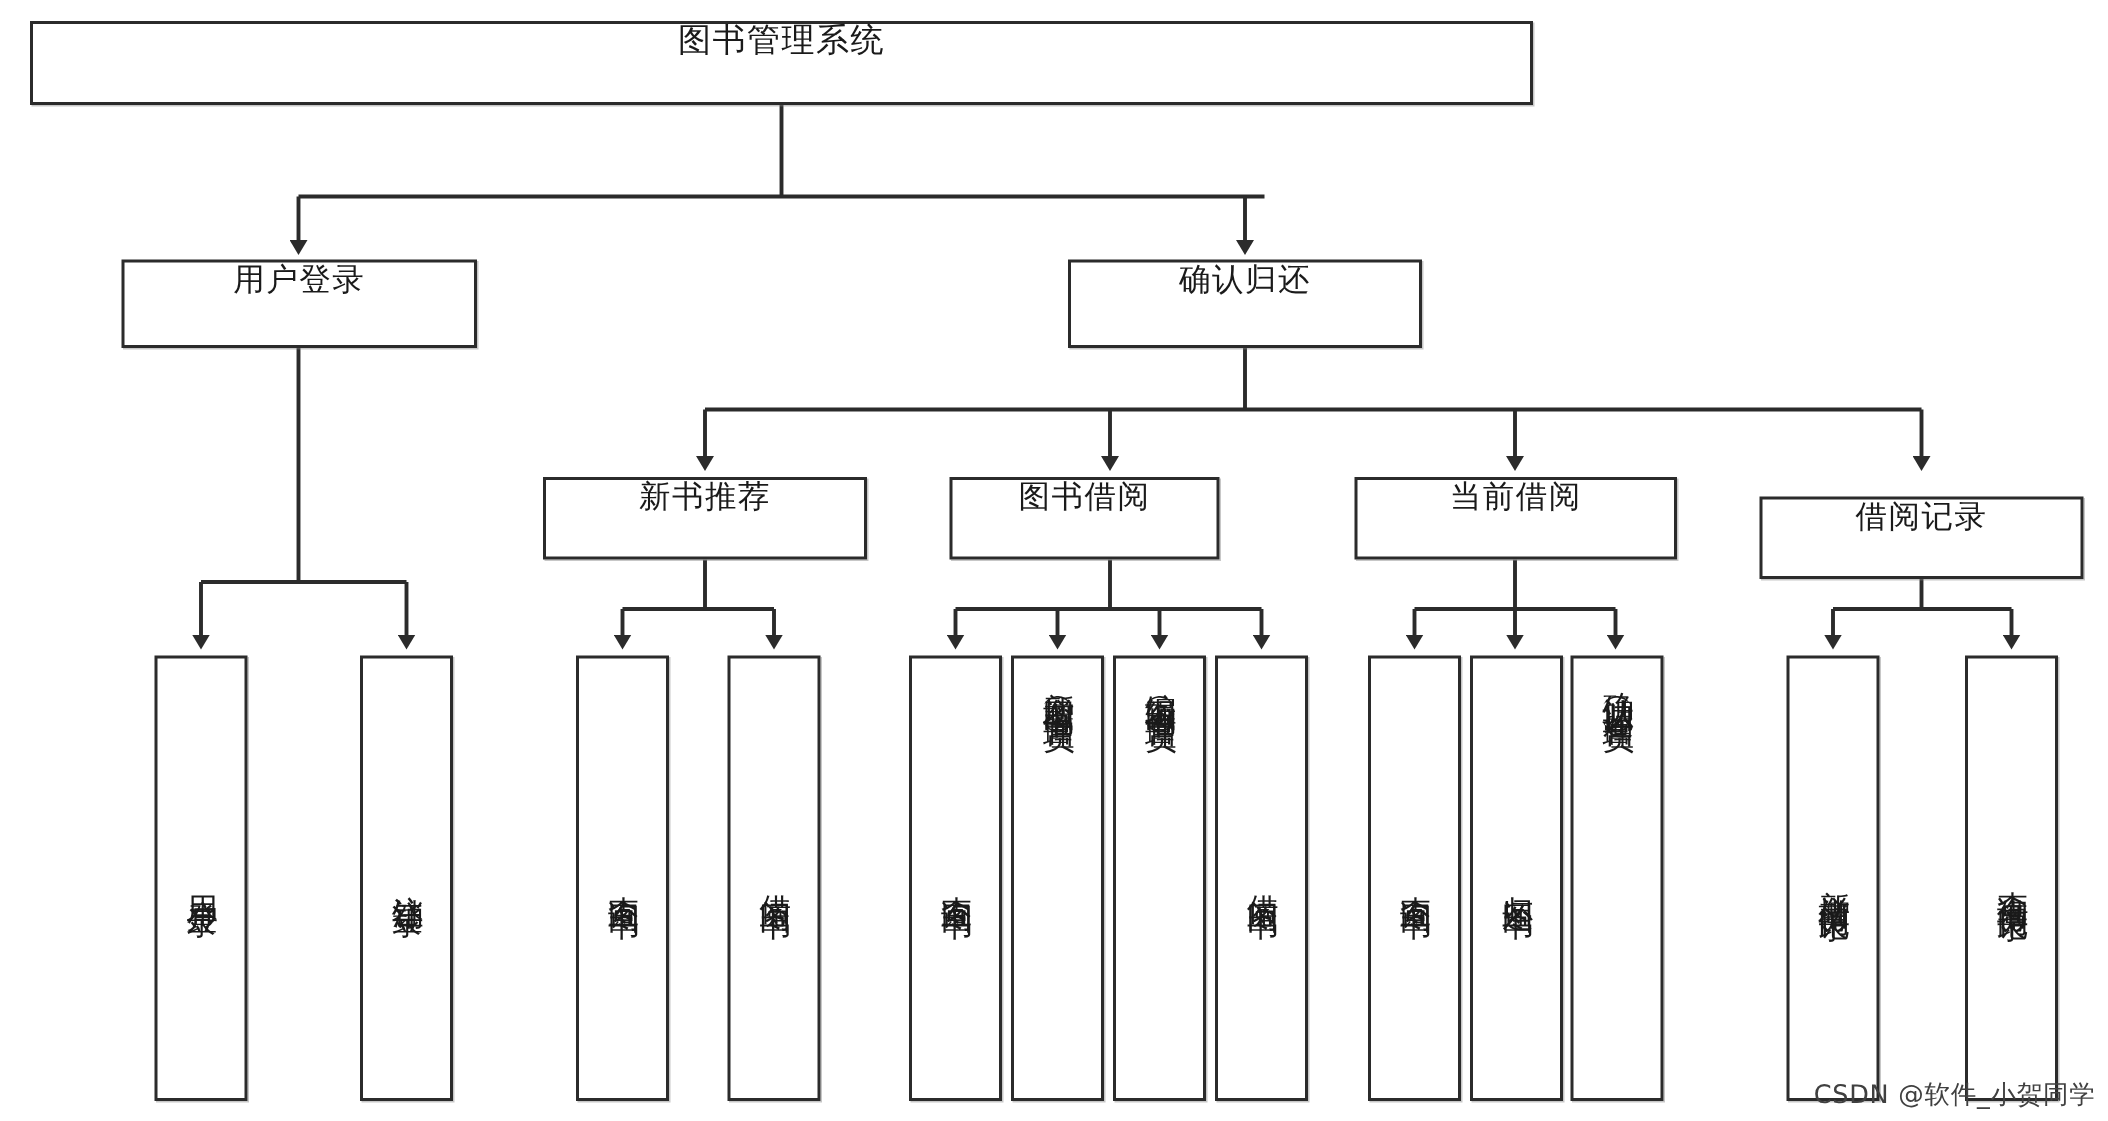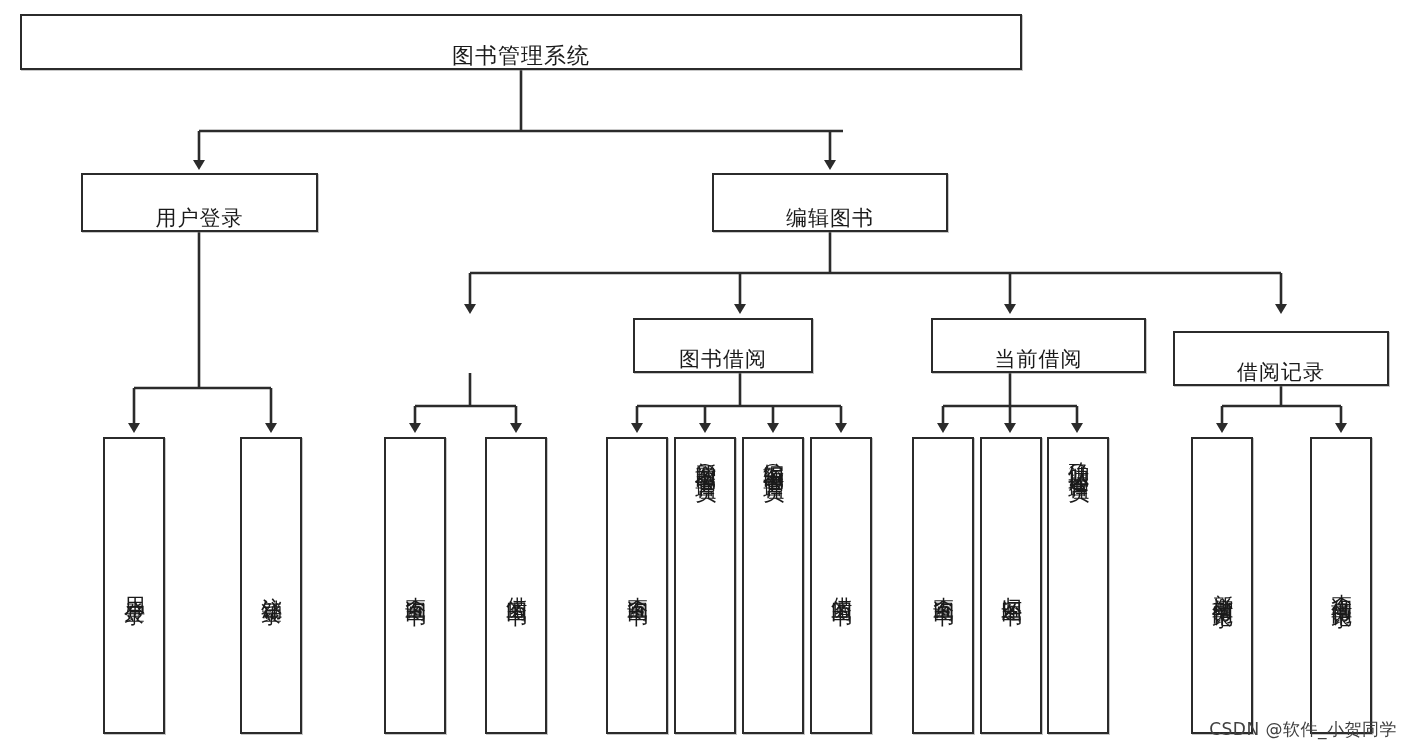--- a/index.html
+++ b/index.html
@@ -23,21 +23,21 @@
     width: 1405px;
     height: 747px;
     pointer-events: none;
   }
   .node {
     position: absolute;
     box-sizing: border-box;
     border: 2px solid #2b2b2b;
     background: #ffffff;
     display: flex;
-    align-items: flex-end;
+    align-items: flex-start;
     justify-content: center;
     color: #1a1a1a;
     box-shadow: 1px 1px 0 rgba(130,130,130,0.45);
   }
   .node .label {
     display: block;
     letter-spacing: 1px;
     white-space: nowrap;
   }
   
@@ -133,27 +133,30 @@
   </svg>
 
   <div class="node horiz root" style="left:20px; top:14px; width:1002px; height:56px;">
     <span class="label">图书管理系统</span>
   </div>
 
   <div class="node horiz" style="left:81px; top:173px; width:237px; height:59px;">
     <span class="label">用户登录</span>
   </div>
   <div class="node horiz" style="left:712px; top:173px; width:236px; height:59px;">
-    <span class="label">编辑图书</span>
-  </div>
-
+    <span class="label">确认归还</span>
+  </div>
+
+  <div class="node horiz" style="left:362px; top:318px; width:216px; height:55px;">
+    <span class="label">新书推荐</span>
+  </div>
   <div class="node horiz" style="left:633px; top:318px; width:180px; height:55px;">
     <span class="label">图书借阅</span>
   </div>
-  <div class="node horiz" style="left:903px; top:318px; width:215px; height:55px;margin-left:28px;">
+  <div class="node horiz" style="left:903px; top:318px; width:215px; height:55px;">
     <span class="label">当前借阅</span>
   </div>
   <div class="node horiz" style="left:1173px; top:318px; width:216px; height:55px;margin-top:13px;">
     <span class="label">借阅记录</span>
   </div>
 
   <div class="node vert centered" style="left:103px; top:437px; width:62px; height:297px;">
     <span class="label">用户登录</span>
   </div>
   <div class="node vert centered" style="left:240px; top:437px; width:62px; height:297px;">

